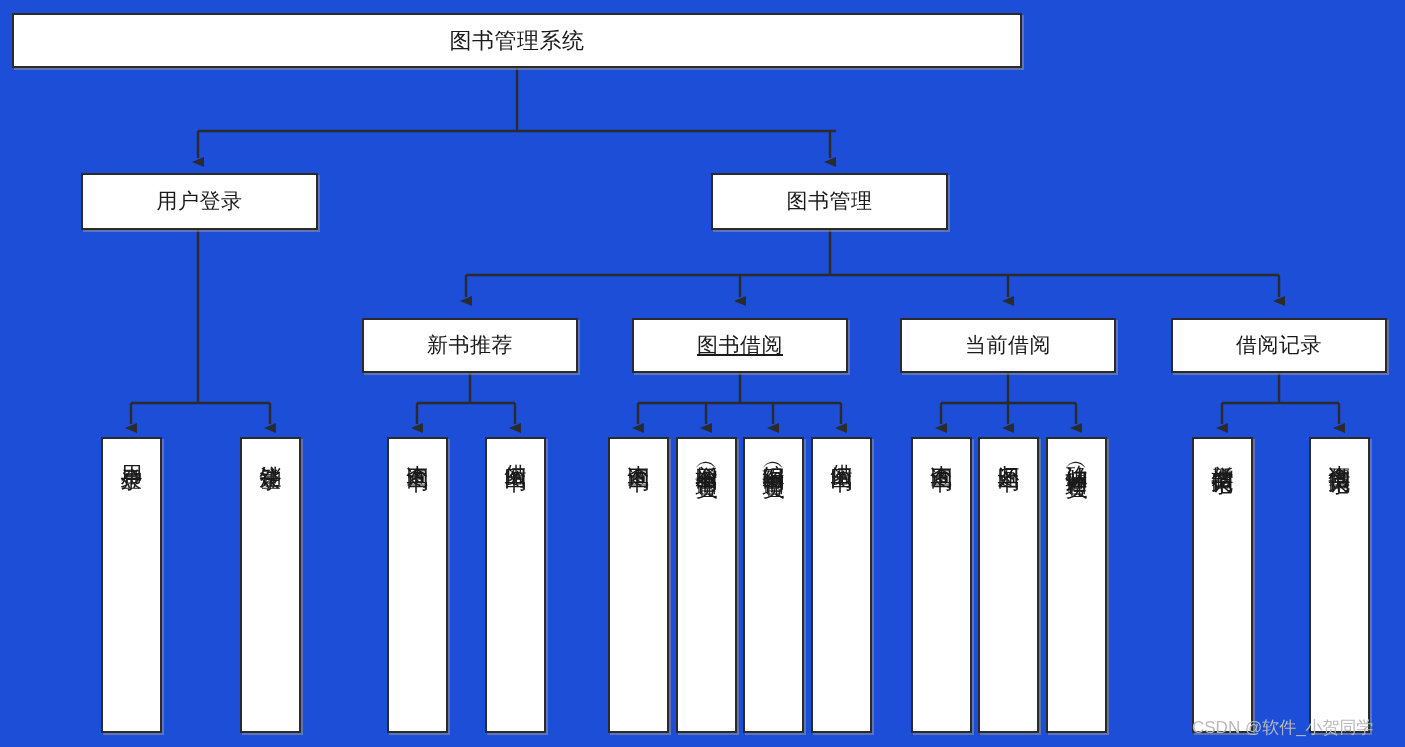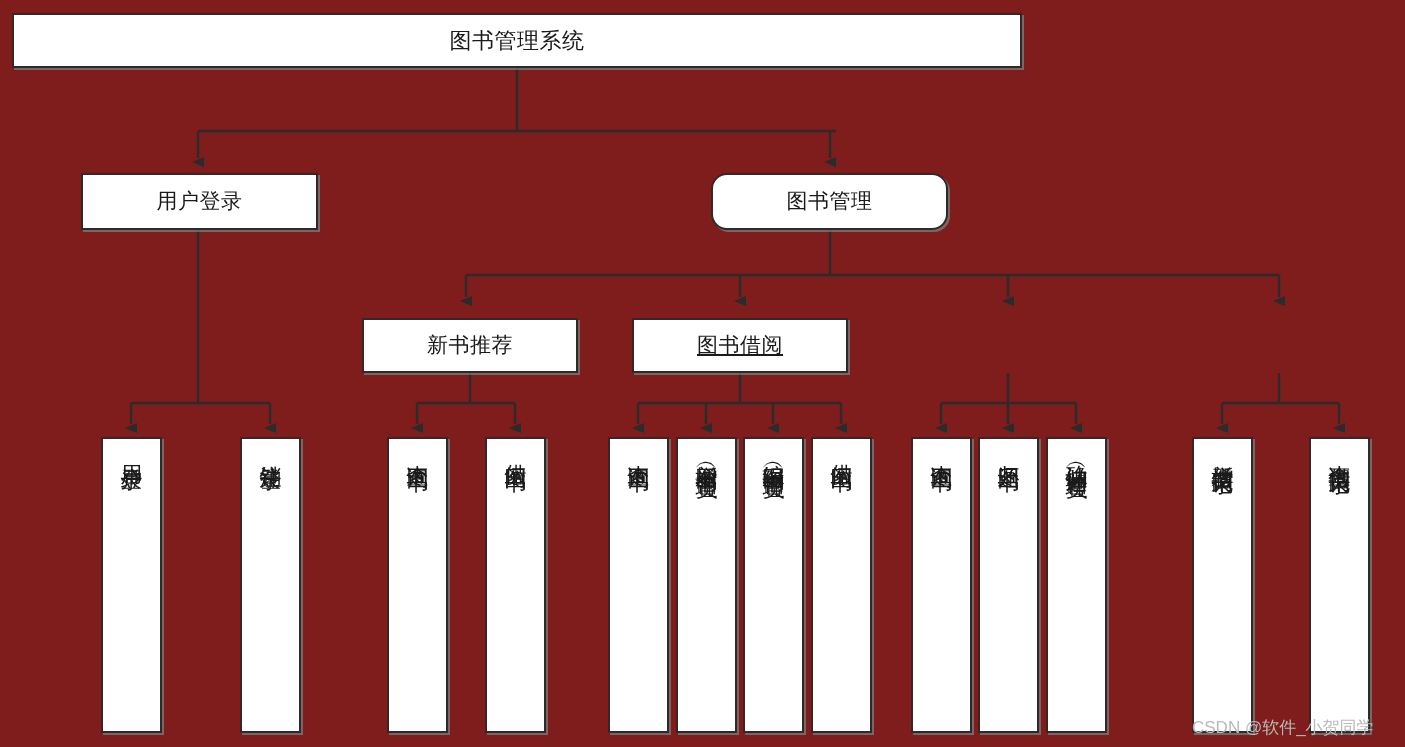--- a/index.html
+++ b/index.html
@@ -8,21 +8,21 @@
     padding: 0;
     background: #ffffff;
   }
   body {
     font-family: "DejaVu Sans", "Liberation Sans", sans-serif;
   }
   #canvas {
     position: relative;
     width: 1405px;
     height: 747px;
-    background: #7f1d1d;
+    background: #1d4ed8;
     overflow: hidden;
   }
   #wires {
     position: absolute;
     left: 0;
     top: 0;
     width: 1405px;
     height: 747px;
     pointer-events: none;
   }
@@ -124,29 +124,35 @@
     </g>
   </svg>
 
   <div class="node horiz root" style="left:12px; top:13px; width:1010px; height:55px;">
     <span class="lbl">图书管理系统</span>
   </div>
 
   <div class="node horiz" style="left:81px; top:173px; width:237px; height:57px;">
     <span class="lbl">用户登录</span>
   </div>
-  <div class="node horiz" style="left:711px; top:173px; width:237px; height:57px;border-radius:16px;">
+  <div class="node horiz" style="left:711px; top:173px; width:237px; height:57px;">
     <span class="lbl">图书管理</span>
   </div>
 
   <div class="node horiz" style="left:362px; top:318px; width:216px; height:55px;">
     <span class="lbl">新书推荐</span>
   </div>
   <div class="node horiz" style="left:632px; top:318px; width:216px; height:55px;text-decoration:underline;">
     <span class="lbl">图书借阅</span>
+  </div>
+  <div class="node horiz" style="left:900px; top:318px; width:216px; height:55px;">
+    <span class="lbl">当前借阅</span>
+  </div>
+  <div class="node horiz" style="left:1171px; top:318px; width:216px; height:55px;">
+    <span class="lbl">借阅记录</span>
   </div>
 
   <div class="node vert" style="left:101px; top:437px; width:61px; height:296px;">
     <span class="lbl">用户登录</span>
   </div>
   <div class="node vert" style="left:240px; top:437px; width:61px; height:296px;">
     <span class="lbl">注销登录</span>
   </div>
 
   <div class="node vert" style="left:387px; top:437px; width:61px; height:296px;">

